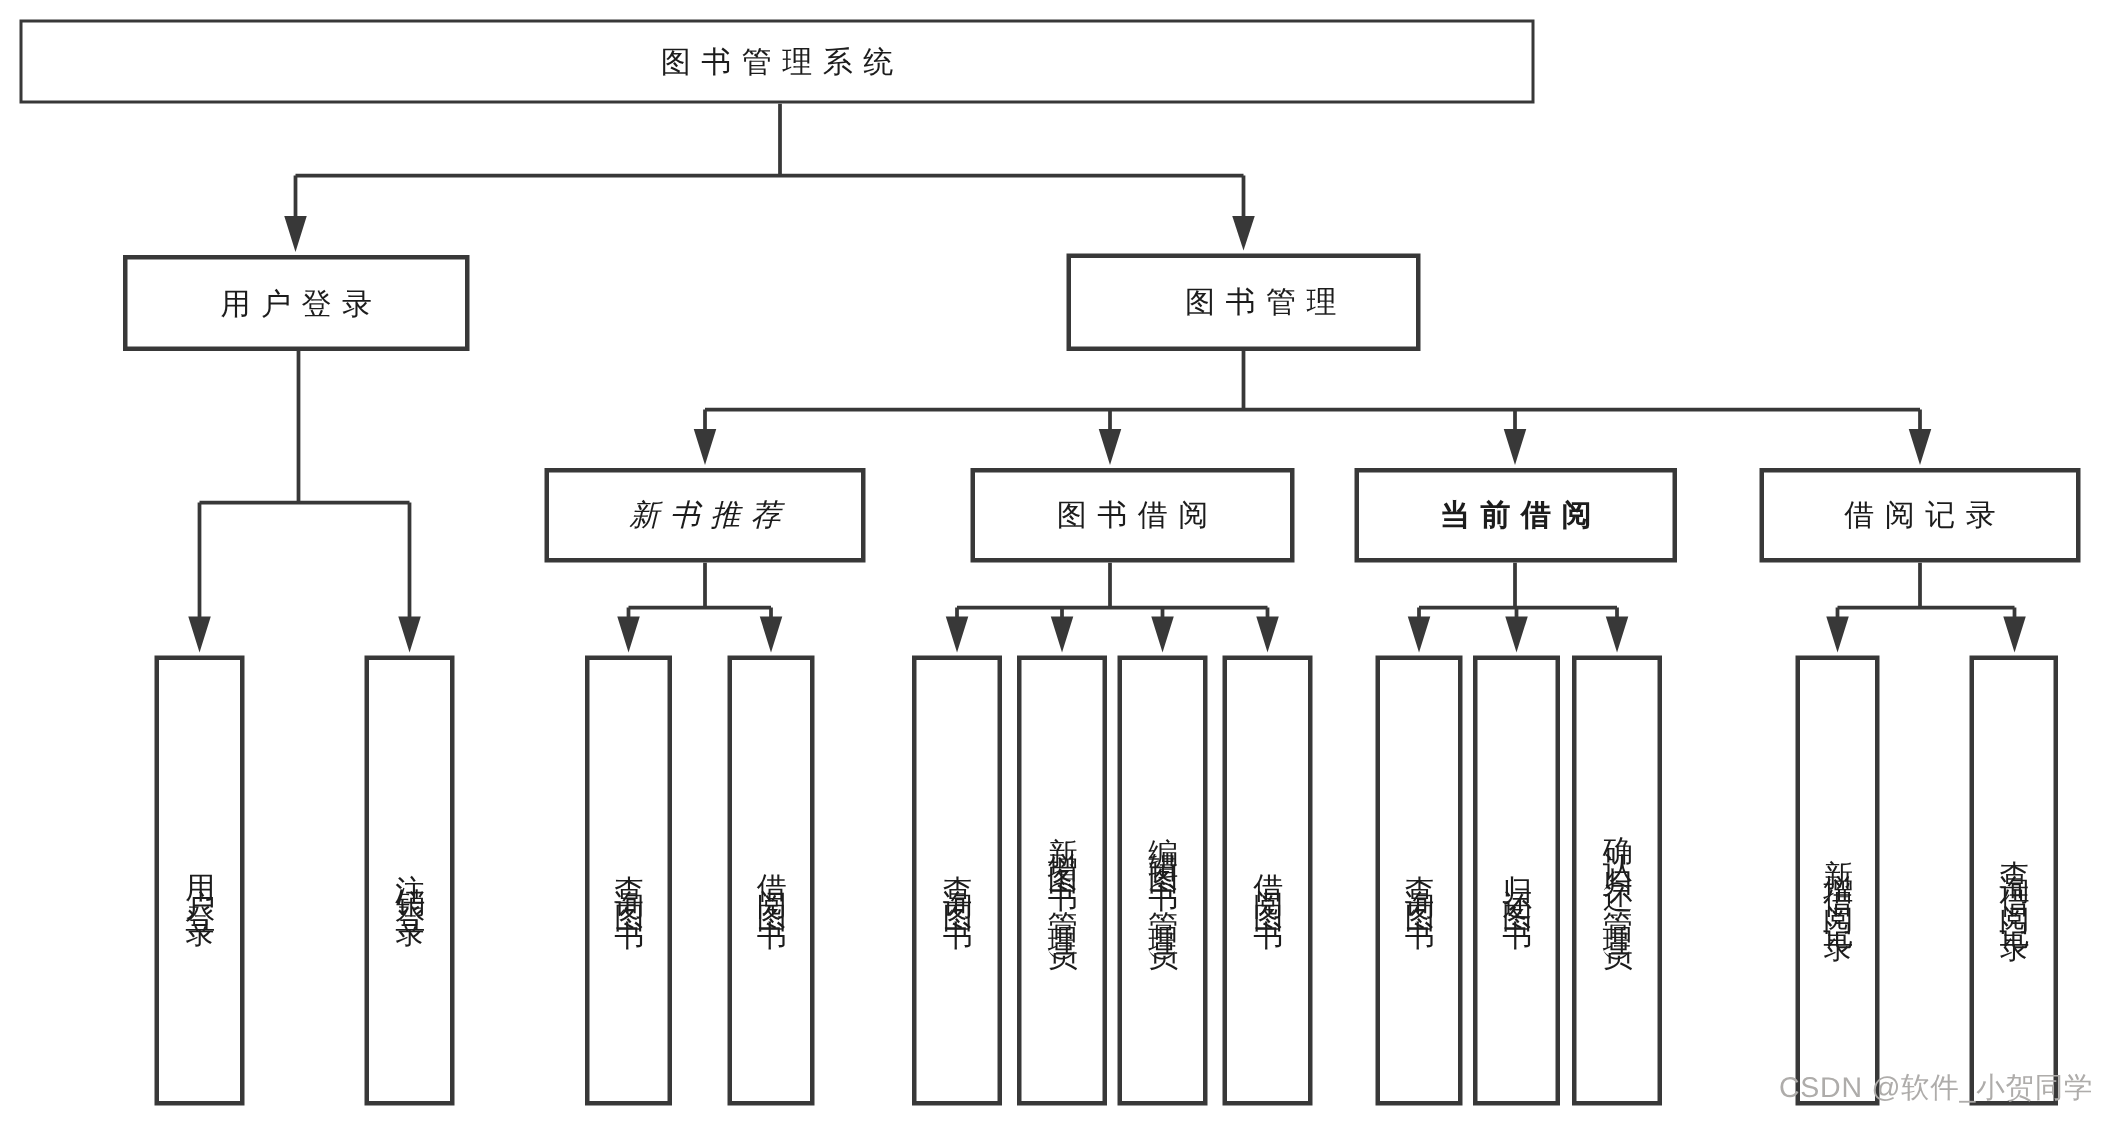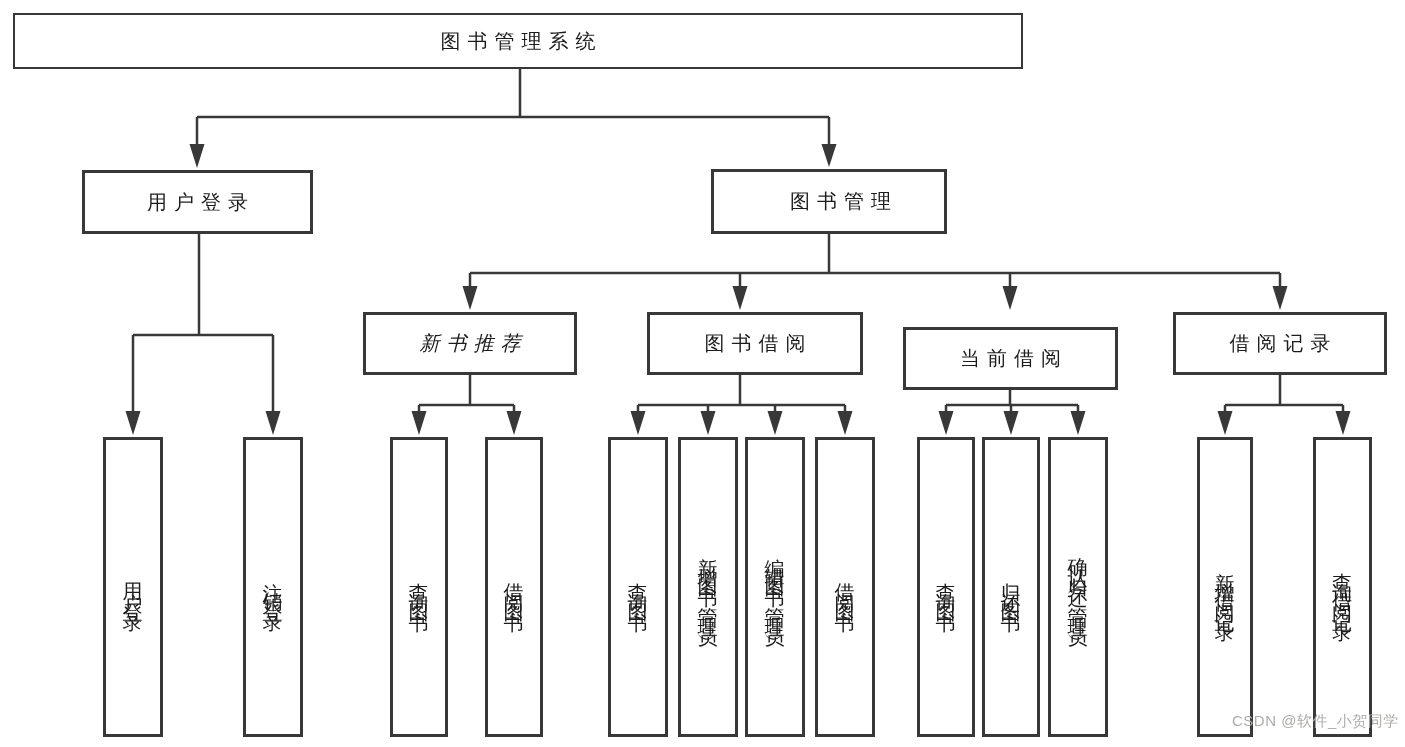--- a/index.html
+++ b/index.html
@@ -27,21 +27,21 @@
     display:flex;align-items:center;justify-content:center;
     color:var(--text);
     z-index:2;
   }
   .hbox{font-size:20px;letter-spacing:7px;text-indent:7px;white-space:nowrap;}
   .root{left:13px;top:13px;width:1010px;height:56px;border-width:2.5px;}
   .n-user-login{left:82px;top:170px;width:231px;height:64px;}
   .n-book-mgmt{left:711px;top:169px;width:236px;height:65px;padding-left:23px;}
   .n-newbook{left:363px;top:312px;width:214px;height:63px;font-style:italic;}
   .n-borrow{left:632px;top:312px;width:216px;height:63px;margin-left:15px;}
-  .n-current{left:903px;top:327px;width:215px;height:63px;}
+  .n-current{left:903px;top:312px;width:215px;height:63px;font-weight:bold;}
   .n-records{left:1173px;top:312px;width:214px;height:63px;}
   .leaf{top:437px;height:300px;}
   .leaf span{
     writing-mode:vertical-rl;
     text-orientation:mixed;
     font-size:20px;
     letter-spacing:10px;
     line-height:1;
     white-space:nowrap;
   }
@@ -53,22 +53,22 @@
   .l3b{left:678px;width:60px;}
   .l3c{left:745px;width:60px;}
   .l3d{left:815px;width:60px;}
   .l4a{left:917px;width:58px;}
   .l4b{left:982px;width:58px;}
   .l4c{left:1048px;width:60px;}
   .l5a{left:1197px;width:56px;}
   .l5b{left:1313px;width:59px;}
   .watermark{
     position:absolute;
-    left:1232px;top:712px;
-    font-size:15px;
+    left:1186px;top:712px;
+    font-size:19px;
     letter-spacing:0.5px;
     color:var(--watermark);
     z-index:5;
     white-space:nowrap;
   }
 </style>
 </head>
 <body>
 
 <div class="canvas">

